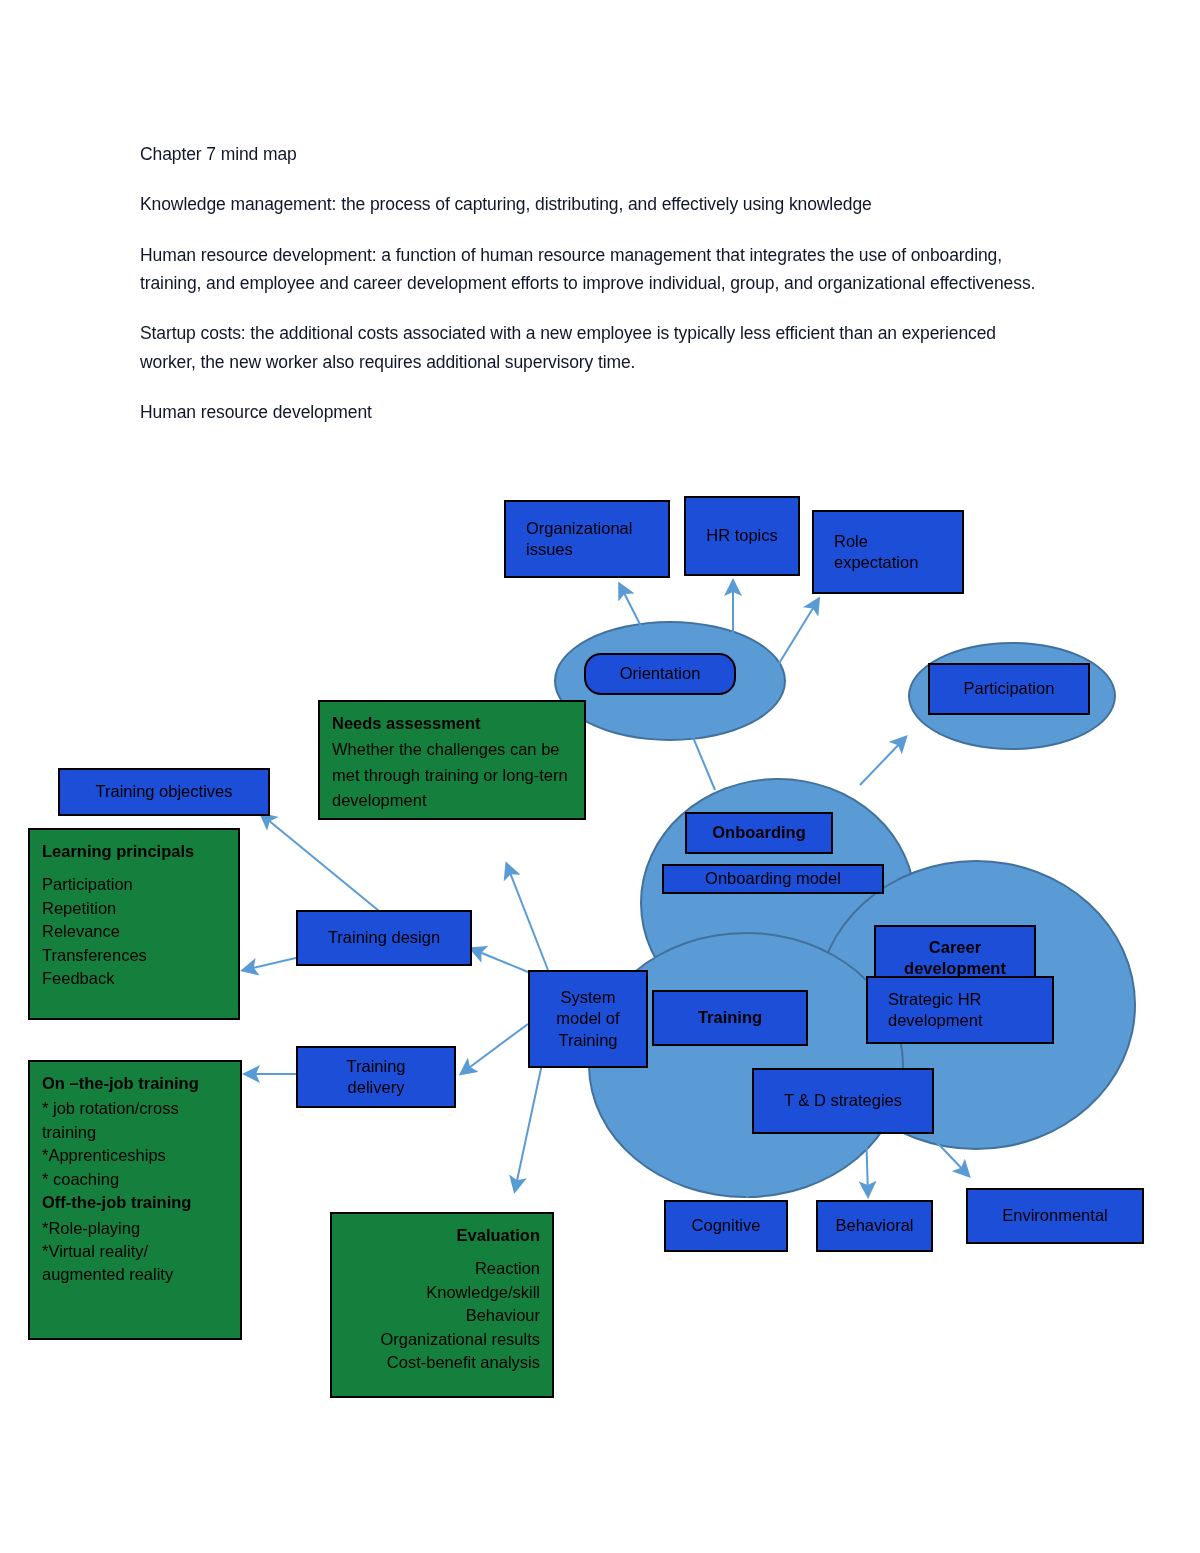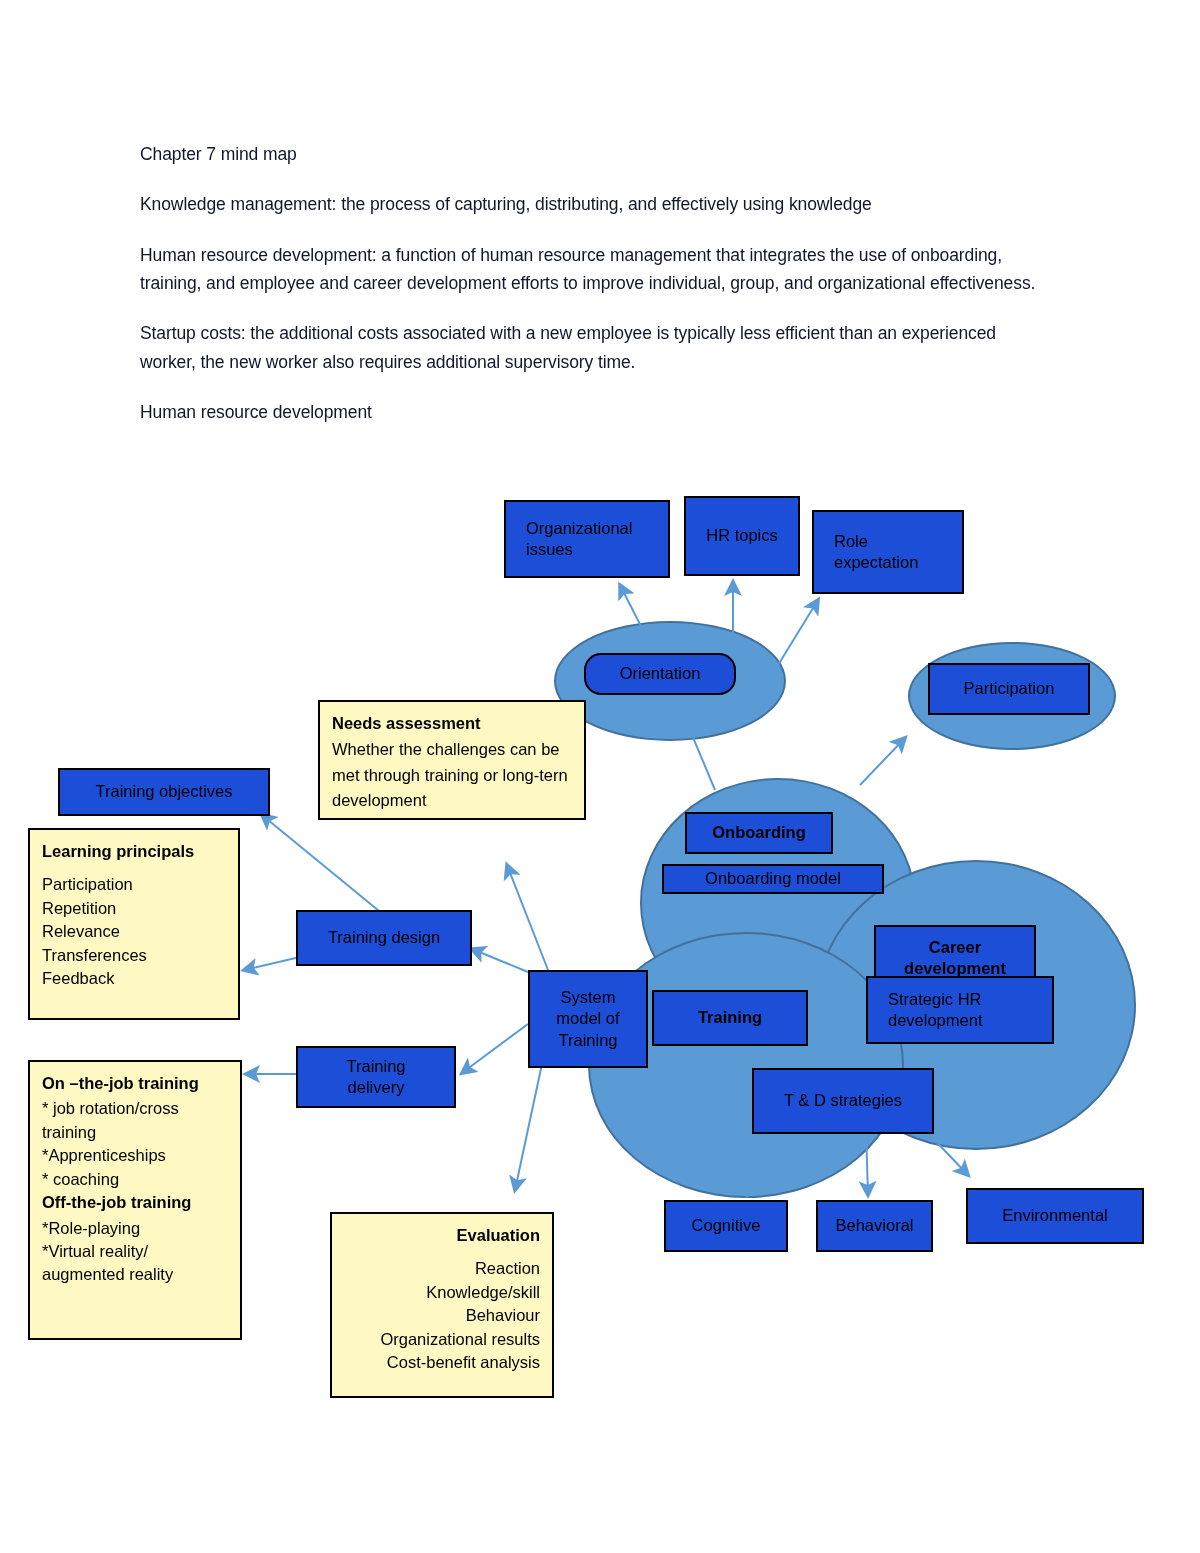--- a/index.html
+++ b/index.html
@@ -56,21 +56,21 @@
     font-size:16.5px;
     line-height:1.3;
     padding:4px 20px;
   }
   .nodebox.center { justify-content:center; text-align:center; }
   .nodebox.bold { font-weight:bold; }
 
   
   .listbox {
     position:absolute;
-    background:#fef9c3;
+    background:#15803d;
     border:2.5px solid #000000;
     padding:10px 12px 8px 12px;
     font-size:16.5px;
     line-height:1.42;
     overflow:hidden;
   }
   .listbox .hd { font-weight:bold; margin-bottom:10px; }
   .listbox .hd.tight { margin-bottom:2px; }
   .listbox .li { white-space:nowrap; }
   .listbox .para { line-height:1.52; }

